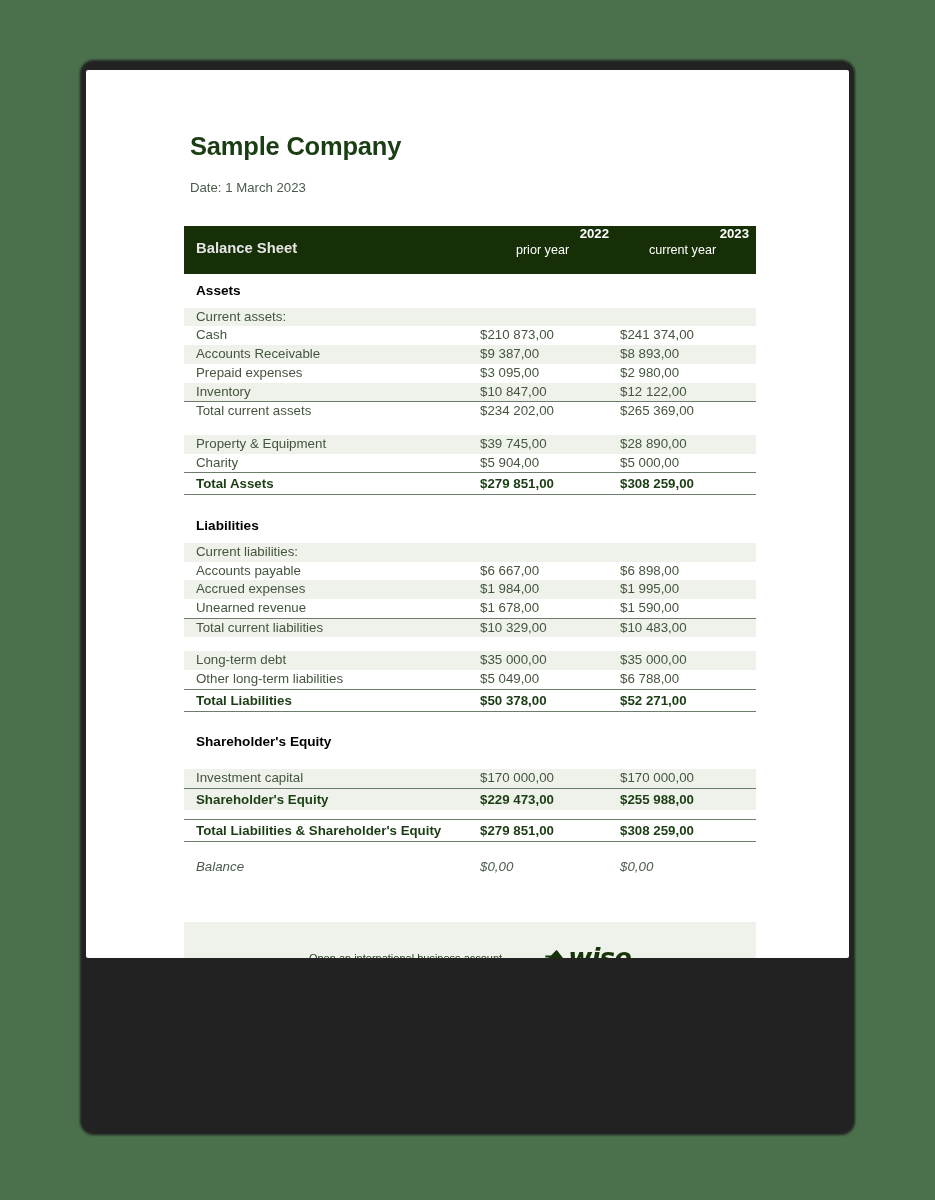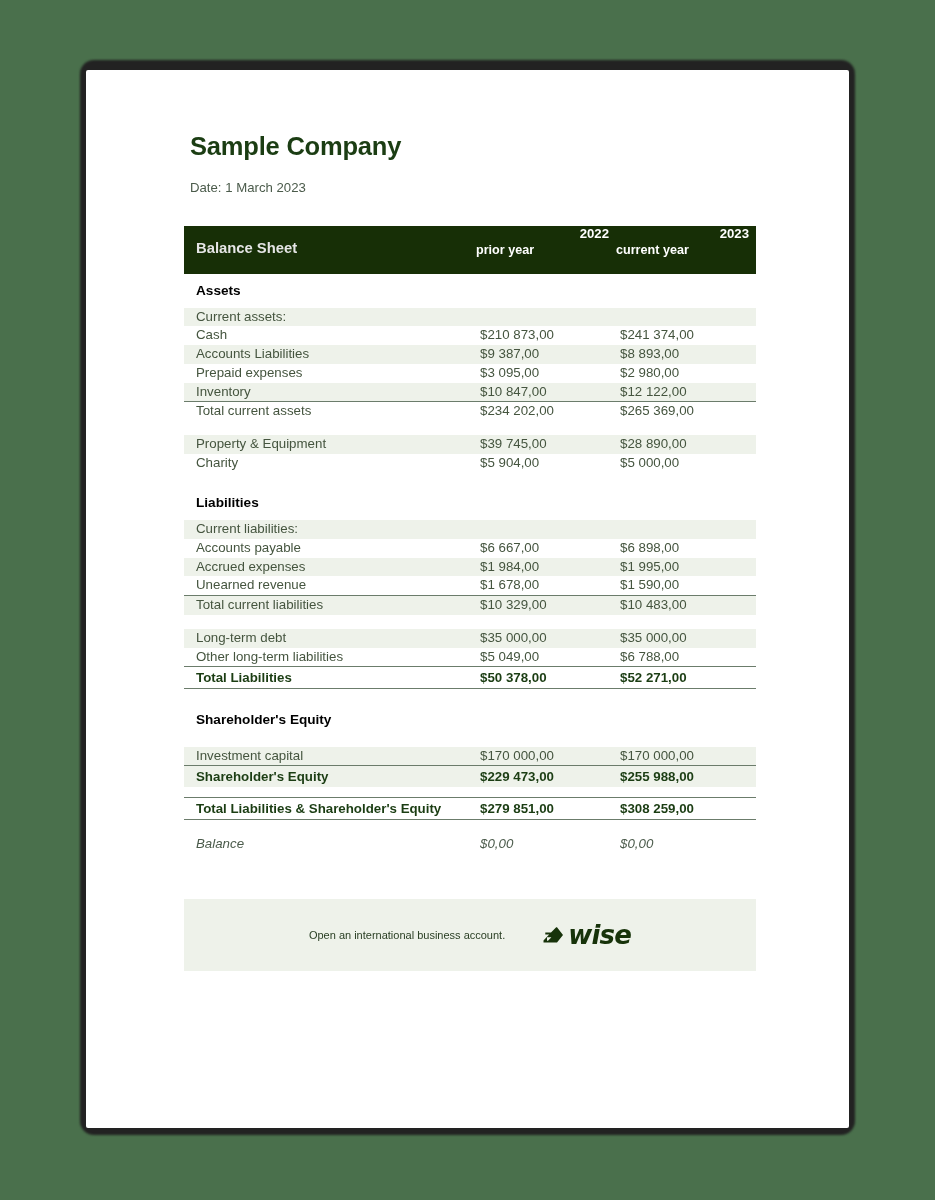--- a/index.html
+++ b/index.html
@@ -32,21 +32,21 @@
     background: #222222;
     border-radius: 14px;
     filter: blur(1px);
   }
 
   .page {
     position: absolute;
     left: 6px;
     top: 10px;
     width: 763px;
-    height: 1058px;
+    height: 888px;
     background: #ffffff;
     border-radius: 2px;
     overflow: hidden;
   }
 
   .page-inner {
     padding: 62px 0 0 0;
   }
 
   
@@ -97,22 +97,22 @@
   .banner-year {
     color: #ffffff;
     font-size: 13.2px;
     font-weight: bold;
     text-align: right;
     line-height: 1.18;
   }
   .banner-sub {
     color: #ffffff;
     font-size: 12.6px;
-    font-weight: bold;
-    text-align: left;
+    font-weight: normal;
+    text-align: center;
     line-height: 1.28;
   }
   .banner-row td.banner-val { padding: 0 7px 16px 0; }
 
   
   .sheet td {
     padding: 0 7px 0 12px;
     height: 18.7px;
     line-height: 18.7px;
     white-space: nowrap;
@@ -251,21 +251,21 @@
             <td class="val"></td>
               <td class="val"></td>
           </tr>
 
           <tr class="plain">
             <td>Cash</td>
             <td class="val">$210 873,00</td>
             <td class="val">$241 374,00</td>
           </tr>
           <tr class="shade">
-            <td>Accounts Liabilities</td>
+            <td>Accounts Receivable</td>
             <td class="val">$9 387,00</td>
             <td class="val">$8 893,00</td>
           </tr>
           <tr class="plain">
             <td>Prepaid expenses</td>
             <td class="val">$3 095,00</td>
             <td class="val">$2 980,00</td>
           </tr>
           <tr class="shade">
             <td>Inventory</td>
@@ -287,20 +287,25 @@
             <td>Property &amp; Equipment</td>
             <td class="val">$39 745,00</td>
             <td class="val">$28 890,00</td>
           </tr>
           <tr class="plain">
             <td>Charity</td>
             <td class="val">$5 904,00</td>
             <td class="val">$5 000,00</td>
           </tr>
 
+          <tr class="plain rule-top bold dbl-under">
+            <td>Total Assets</td>
+            <td class="val">$279 851,00</td>
+            <td class="val">$308 259,00</td>
+          </tr>
 
           <tr class="spacer">
               <td colspan="3"></td>
             </tr>
 
           <tr class="sec-head">
             <td>Liabilities</td>
             <td></td>
               <td></td>
           </tr>

